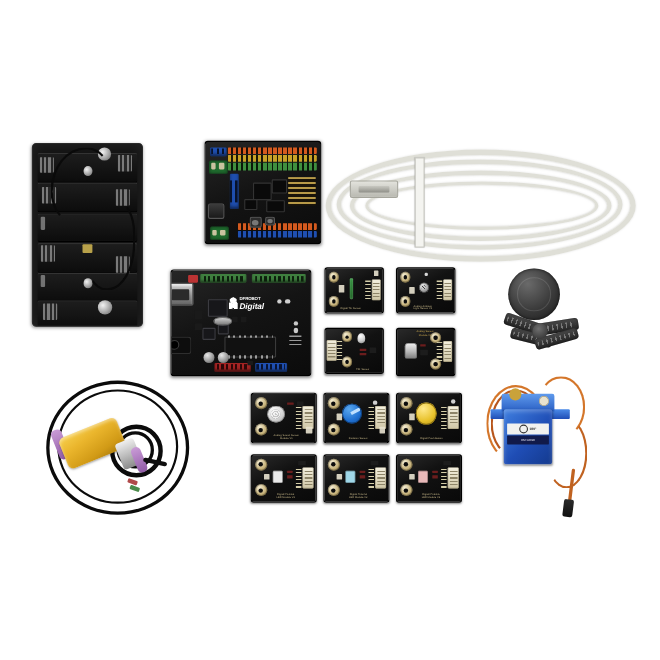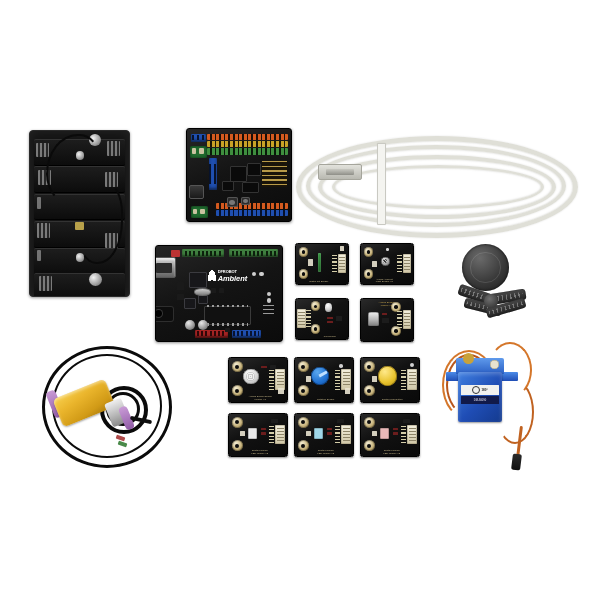--- a/index.html
+++ b/index.html
@@ -308,21 +308,21 @@
 
     <div class="led" style="left:76%;top:27%;width:3.5%;padding-bottom:3.5%;background:#cfcfcf;"></div>
     <div class="led" style="left:82%;top:27%;width:3.5%;padding-bottom:3.5%;background:#cfcfcf;"></div>
     <div class="led" style="left:88%;top:48%;width:3.5%;padding-bottom:3.5%;background:#c9c9c9;"></div>
     <div class="led" style="left:88%;top:55%;width:3.5%;padding-bottom:3.5%;background:#c9c9c9;"></div>
 
     <div style="position:absolute;left:85%;top:62%;width:9%;height:12%;
          background:repeating-linear-gradient(180deg,#c8c8c8 0 1.3px,transparent 1.3px 3.8px);opacity:.75;"></div>
 
     <div class="logo" style="left:49%;top:25%;font-size:4px;">DFROBOT</div>
-    <div class="logo" style="left:49%;top:31%;font-size:7.5px;font-style:italic;">Ambient</div>
+    <div class="logo" style="left:49%;top:31%;font-size:7.5px;font-style:italic;">Digital</div>
     <div style="position:absolute;left:41%;top:25%;width:7%;height:12%;
          background:radial-gradient(circle at 50% 30%,#fff 0 34%,transparent 35%),
                     radial-gradient(circle at 18% 72%,#fff 0 30%,transparent 31%),
                     radial-gradient(circle at 82% 72%,#fff 0 30%,transparent 31%);"></div>
   </div>
 
   <div class="mod" style="left:295px;top:243px;width:52px;height:40px;">
     <div class="hole" style="left:5%;top:7%;"></div>
     <div class="hole" style="left:5%;top:62%;"></div>
     <div class="tilt" style="left:42%;top:22%;width:6%;height:48%;"></div>

